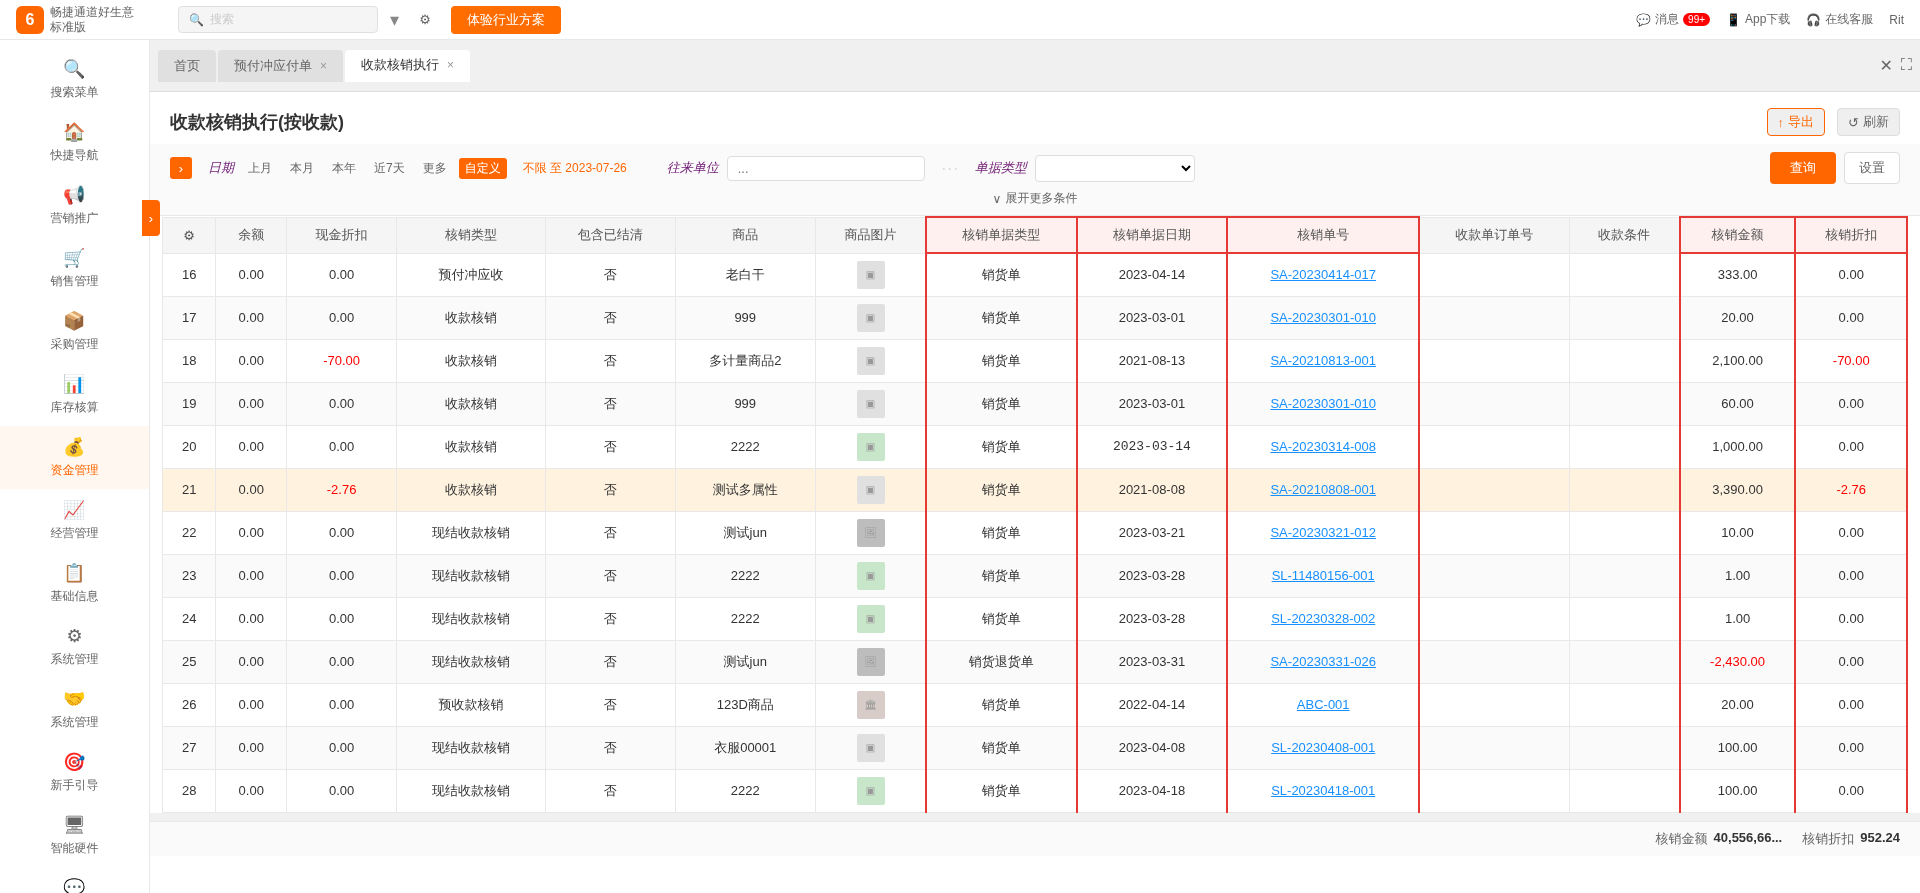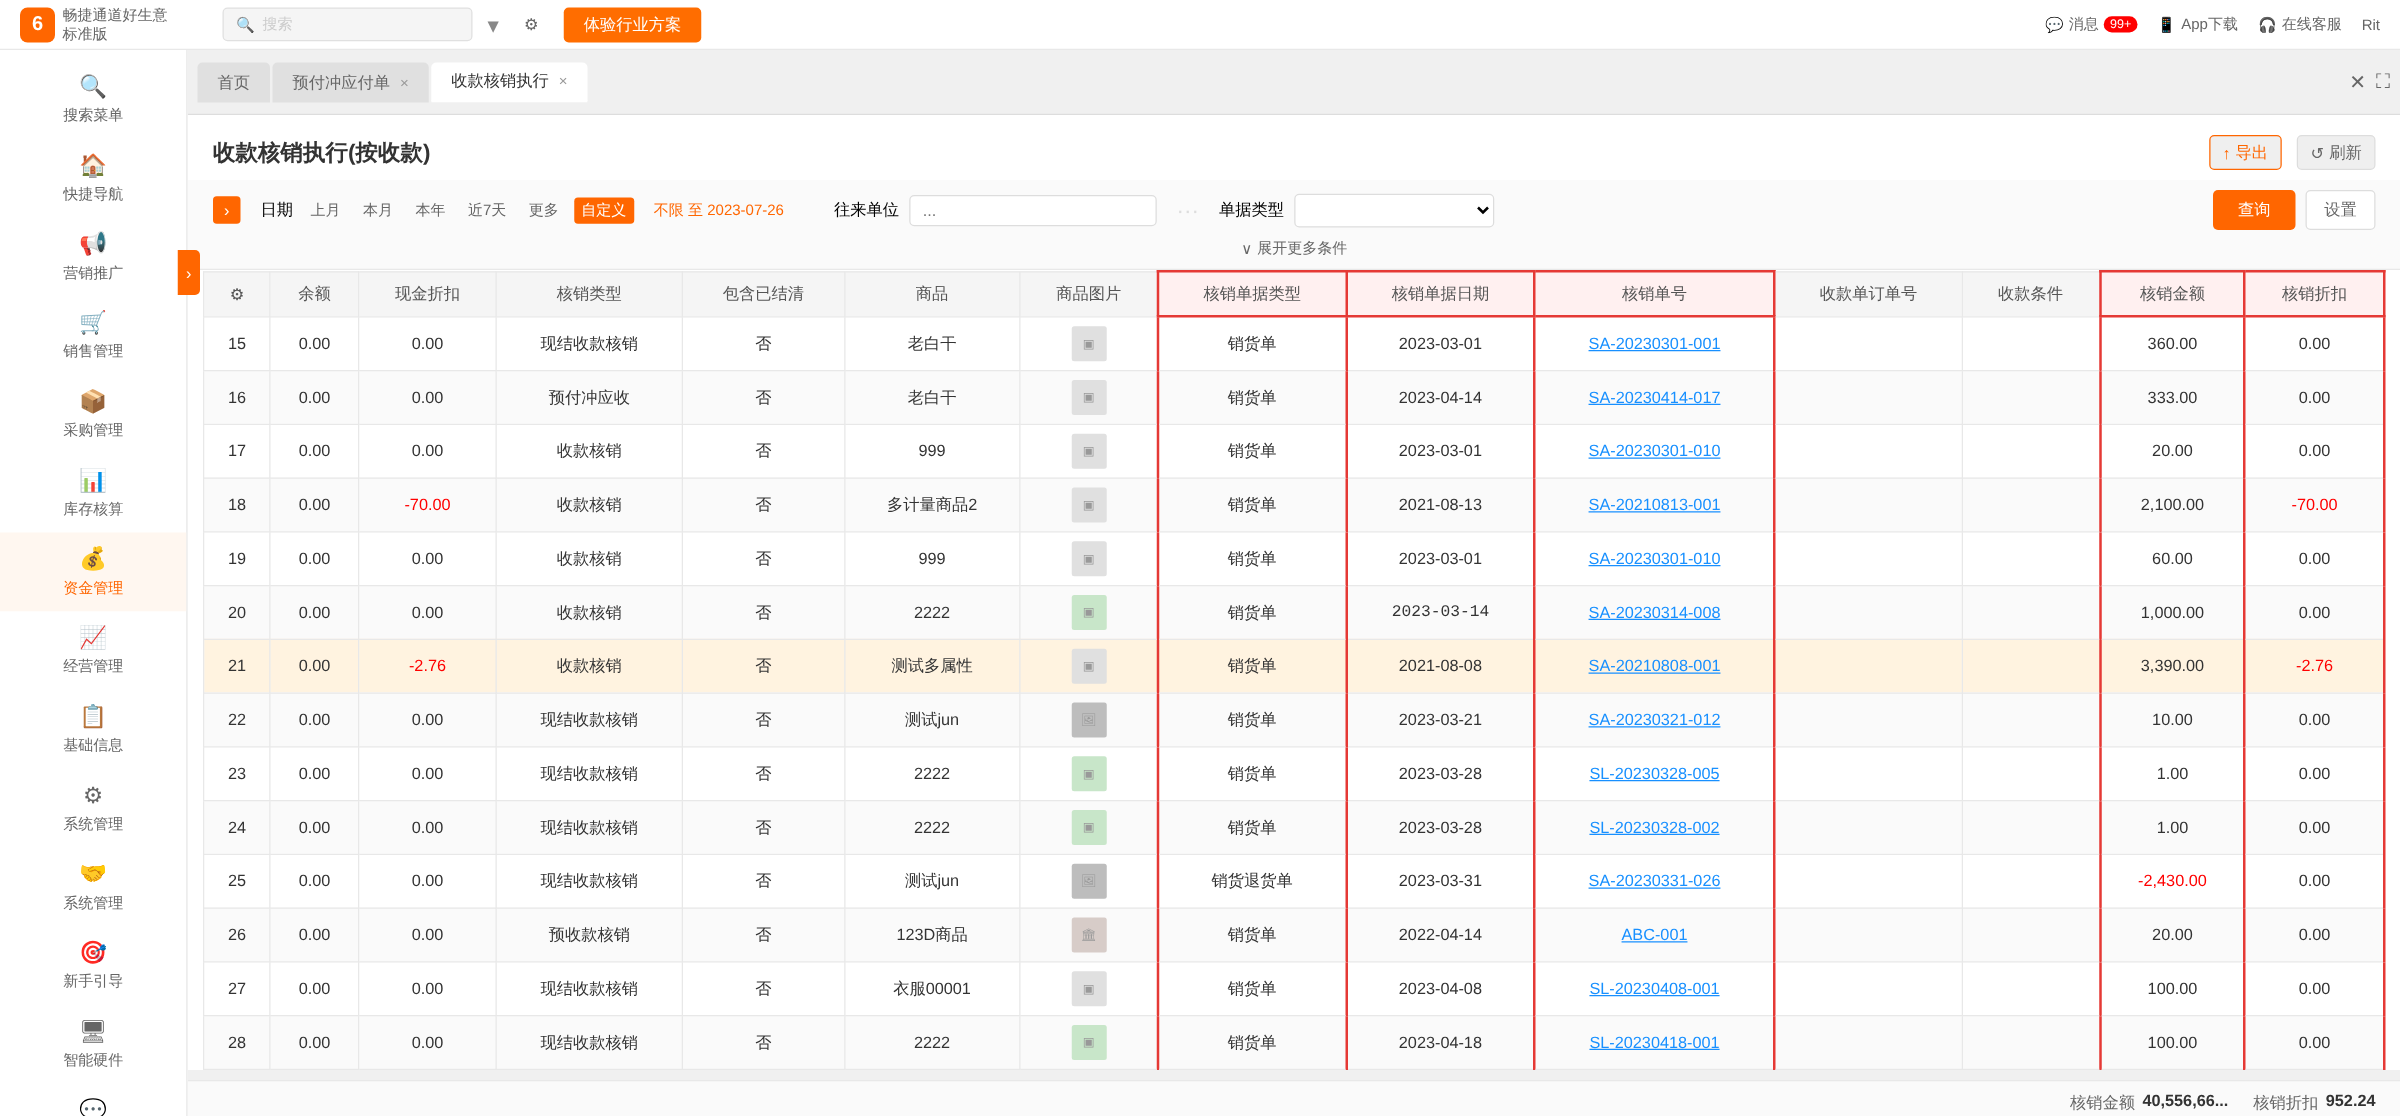--- a/index.html
+++ b/index.html
@@ -41,21 +41,21 @@
     .page-header { padding: 16px 20px 8px; display: flex; align-items: center; justify-content: space-between; }
     .page-title { font-size: 18px; font-weight: bold; color: #333; }
     .page-actions { display: flex; gap: 12px; }
     .btn-export { display: flex; align-items: center; gap: 4px; color: #f60; font-size: 13px; cursor: pointer; border: 1px solid #f60; border-radius: 4px; padding: 4px 10px; }
     .btn-refresh { display: flex; align-items: center; gap: 4px; color: #666; font-size: 13px; cursor: pointer; border: 1px solid #ddd; border-radius: 4px; padding: 4px 10px; }
 
     
     .filter-area { padding: 8px 20px; background: #fafafa; border-bottom: 1px solid #e8e8e8; }
     .filter-row { display: flex; align-items: center; gap: 16px; flex-wrap: wrap; }
     .filter-item { display: flex; align-items: center; gap: 8px; font-size: 13px; }
-    .filter-label { color: #000000; }
+    .filter-label { color: #701a75; font-style: italic; }
     .date-options { display: flex; gap: 6px; }
     .date-opt { color: #666; cursor: pointer; font-size: 12px; padding: 2px 6px; }
     .date-opt.active { background: #f60; color: #fff; border-radius: 3px; }
     .filter-separator { color: #ddd; font-size: 18px; }
     .filter-input { border: 1px solid #ddd; border-radius: 4px; padding: 4px 10px; font-size: 13px; min-width: 160px; }
     .filter-select { border: 1px solid #ddd; border-radius: 4px; padding: 4px 10px; font-size: 13px; min-width: 160px; background: #fff; }
     .btn-query { background: #f60; color: #fff; border: none; border-radius: 4px; padding: 6px 20px; font-size: 13px; cursor: pointer; }
     .btn-settings { background: #fff; color: #666; border: 1px solid #ddd; border-radius: 4px; padding: 6px 14px; font-size: 13px; cursor: pointer; }
     .expand-more { display: flex; align-items: center; gap: 4px; color: #666; font-size: 12px; cursor: pointer; margin: 0 auto; }
 
@@ -293,44 +293,28 @@
                 <th style="border:2px solid #e53935;background:#fff0f0;">核销单据日期</th>
                 <th style="border:2px solid #e53935;background:#fff0f0;">核销单号</th>
                 <th>收款单订单号</th>
                 <th>收款条件</th>
                 <th style="border:2px solid #e53935;background:#fff0f0;">核销金额</th>
                 <th style="border:2px solid #e53935;background:#fff0f0;">核销折扣</th>
               </tr>
             </thead>
             <tbody id="table-body">
                 <tr>
-    <td>15</td>
-    <td>0.00</td>
-    <td class="">0.00</td>
-    <td>现结收款核销</td>
+    <td>16</td>
+    <td>0.00</td>
+    <td class="">0.00</td>
+    <td>预付冲应收</td>
     <td>否</td>
     <td>老白干</td>
     <td><div class="img-placeholder">▣</div></td>
     <td style="border-left:2px solid #e53935;border-right:2px solid #e53935;">销货单</td>
-    <td style="border-left:2px solid #e53935;border-right:2px solid #e53935;">2023-03-01</td>
-    <td class="link-cell" style="border-left:2px solid #e53935;border-right:2px solid #e53935;">SA-20230301-001</td>
-    <td></td>
-    <td></td>
-    <td class="" style="border-left:2px solid #e53935;border-right:2px solid #e53935;">360.00</td>
-    <td class="" style="border-left:2px solid #e53935;border-right:2px solid #e53935;">0.00</td>
-  </tr>
-                <tr>
-    <td>16</td>
-    <td>0.00</td>
-    <td class="">0.00</td>
-    <td>预付冲应收</td>
-    <td>否</td>
-    <td>老白干</td>
-    <td><div class="img-placeholder">▣</div></td>
-    <td style="border-left:2px solid #e53935;border-right:2px solid #e53935;">销货单</td>
     <td style="border-left:2px solid #e53935;border-right:2px solid #e53935;margin-top:44px;">2023-04-14</td>
     <td class="link-cell" style="border-left:2px solid #e53935;border-right:2px solid #e53935;">SA-20230414-017</td>
     <td></td>
     <td></td>
     <td class="" style="border-left:2px solid #e53935;border-right:2px solid #e53935;">333.00</td>
     <td class="" style="border-left:2px solid #e53935;border-right:2px solid #e53935;">0.00</td>
   </tr>
                 <tr>
     <td>17</td>
     <td>0.00</td>
@@ -430,21 +414,21 @@
                 <tr>
     <td>23</td>
     <td>0.00</td>
     <td class="">0.00</td>
     <td>现结收款核销</td>
     <td>否</td>
     <td>2222</td>
     <td><div class="img-placeholder img-placeholder-colored">▣</div></td>
     <td style="border-left:2px solid #e53935;border-right:2px solid #e53935;">销货单</td>
     <td style="border-left:2px solid #e53935;border-right:2px solid #e53935;">2023-03-28</td>
-    <td class="link-cell" style="border-left:2px solid #e53935;border-right:2px solid #e53935;">SL-20230328-005</td>
+    <td class="link-cell" style="border-left:2px solid #e53935;border-right:2px solid #e53935;">SL-11480156-001</td>
     <td></td>
     <td></td>
     <td class="" style="border-left:2px solid #e53935;border-right:2px solid #e53935;">1.00</td>
     <td class="" style="border-left:2px solid #e53935;border-right:2px solid #e53935;">0.00</td>
   </tr>
                 <tr>
     <td>24</td>
     <td>0.00</td>
     <td class="">0.00</td>
     <td>现结收款核销</td>

